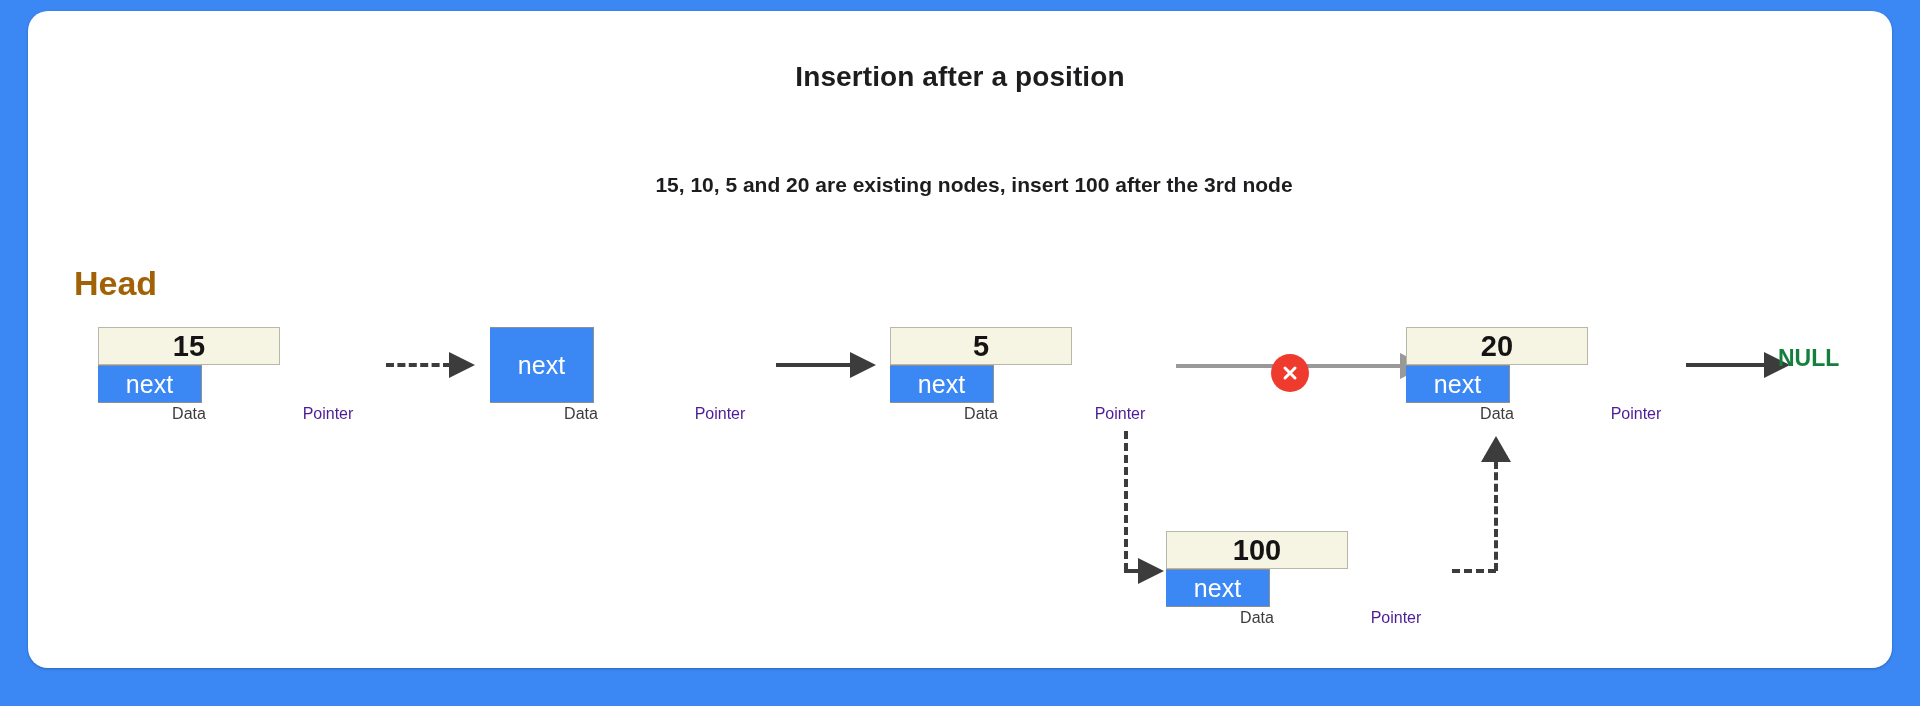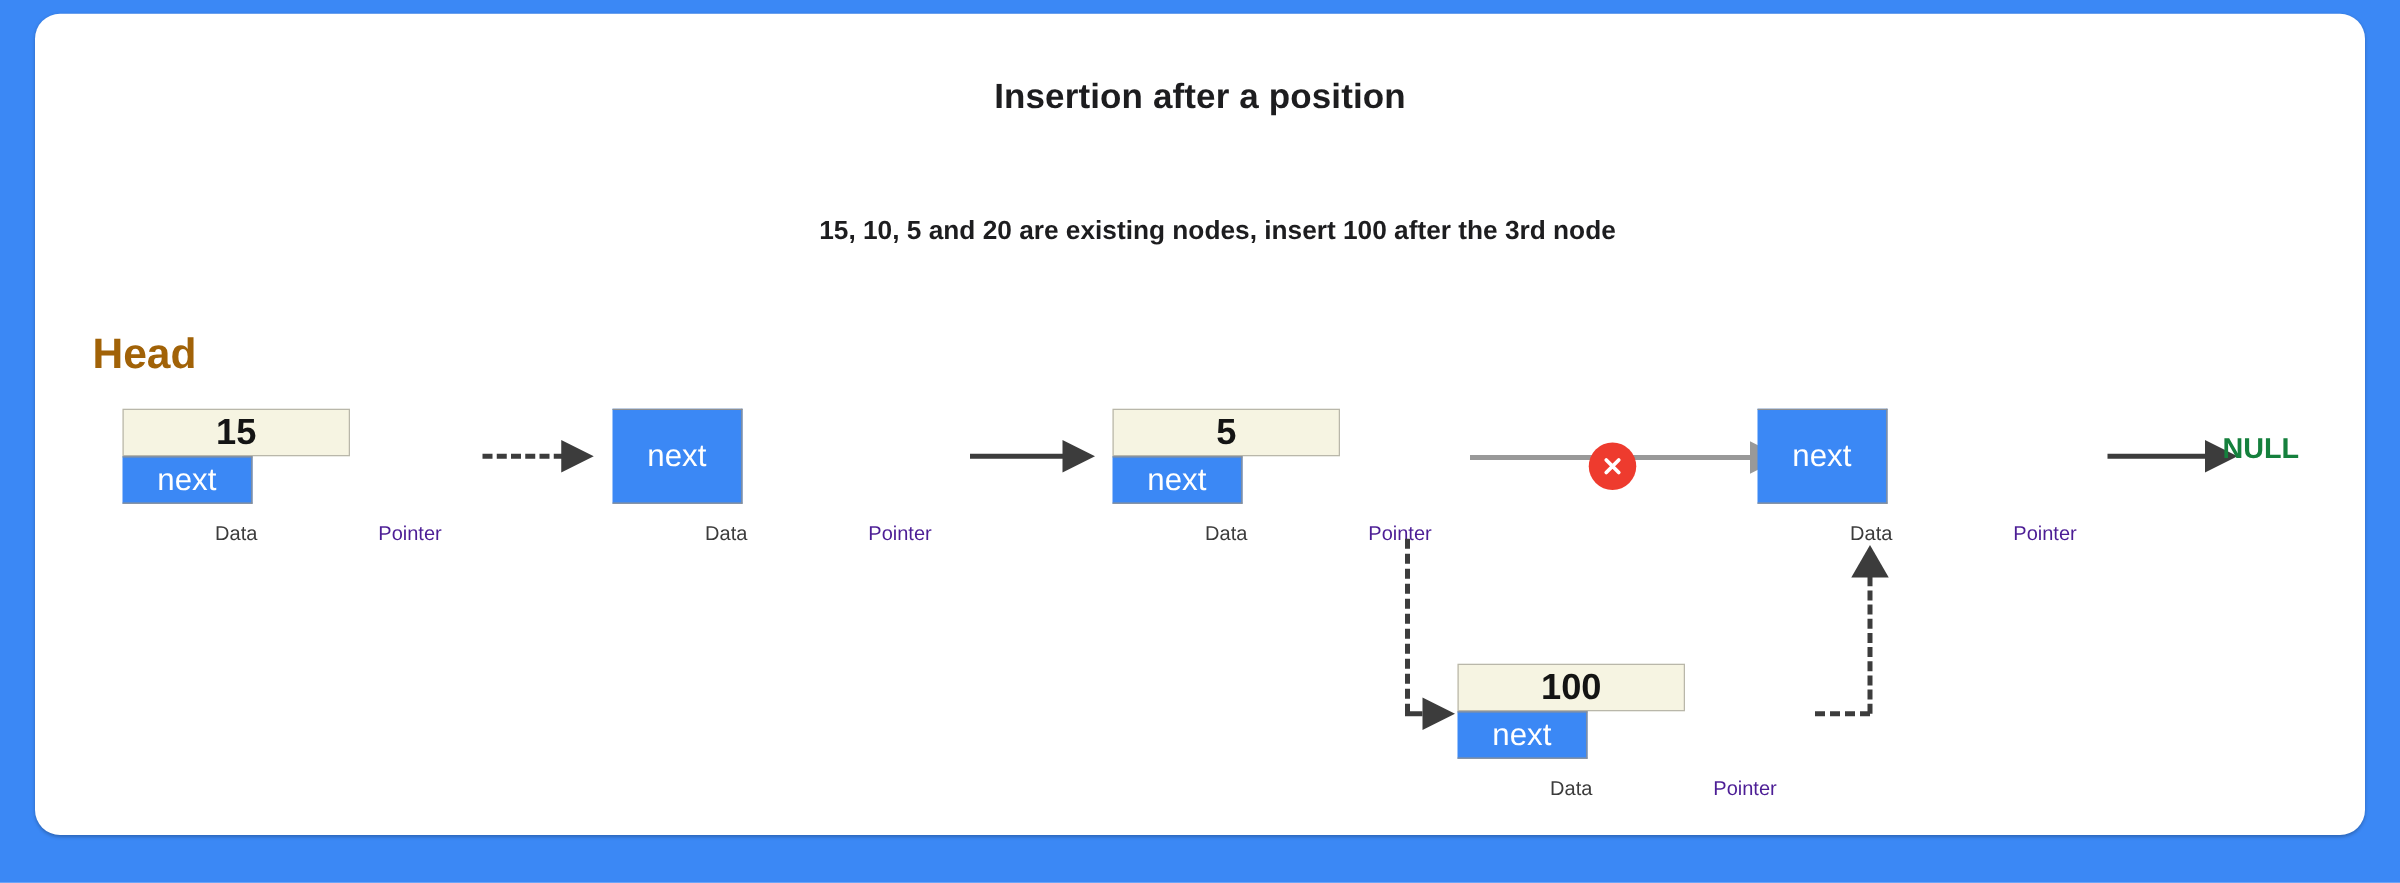--- a/index.html
+++ b/index.html
@@ -44,21 +44,21 @@
     font-size: 29px; font-weight: bold; color: #141414;
   }
   .node .ptr-cell {
     width: 104px; height: 76px;
     background: #3b88f5;
     border: 1px solid #8f8f8f;
     border-left: none;
     display: flex; align-items: center; justify-content: center;
     font-size: 25px; color: #ffffff;
   }
-  .node .caps { display: flex; margin-top: 16px; align-items: center; }
+  .node .caps { display: flex; margin-top: 2px; align-items: center; }
   .node .cap-data { width: 182px; text-align: center; font-size: 16px; color: #3c3c3c; }
   .node .cap-ptr  { width: 96px;  text-align: center; font-size: 16px; color: #4c1d95; }
 
   
   .conn { position: absolute; }
   .hline { position: absolute; height: 4px; }
   .vline-dash {
     position: absolute; width: 0;
     border-left: 4px dashed #3c3c3c;
   }
@@ -147,20 +147,21 @@
     <div class="arrow-right" style="left:1372px; top:342px; border-left:26px solid #999999;"></div>
   </div>
   <div id="cross-circle">
     <svg width="20" height="20" viewBox="0 0 20 20" aria-hidden="true">
       <path d="M5 5 L15 15 M15 5 L5 15" stroke="#ffffff" stroke-width="3" stroke-linecap="round"></path>
     </svg>
   </div>
 
   <div class="node" style="left:1378px; top:316px;">
     <div class="boxes">
+      <div class="data-cell">20</div>
       <div class="ptr-cell">next</div>
     </div>
     <div class="caps">
       <div class="cap-data">Data</div>
       <div class="cap-ptr">Pointer</div>
     </div>
   </div>
 
   <div class="conn">
     <div class="hline" style="left:1658px; top:352px; width:80px; background:#3c3c3c;"></div>

